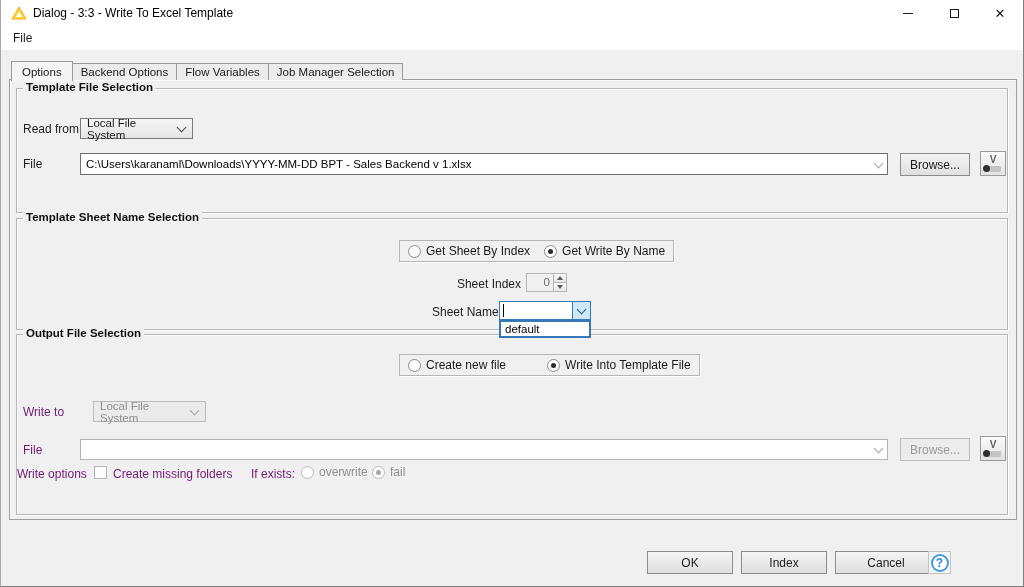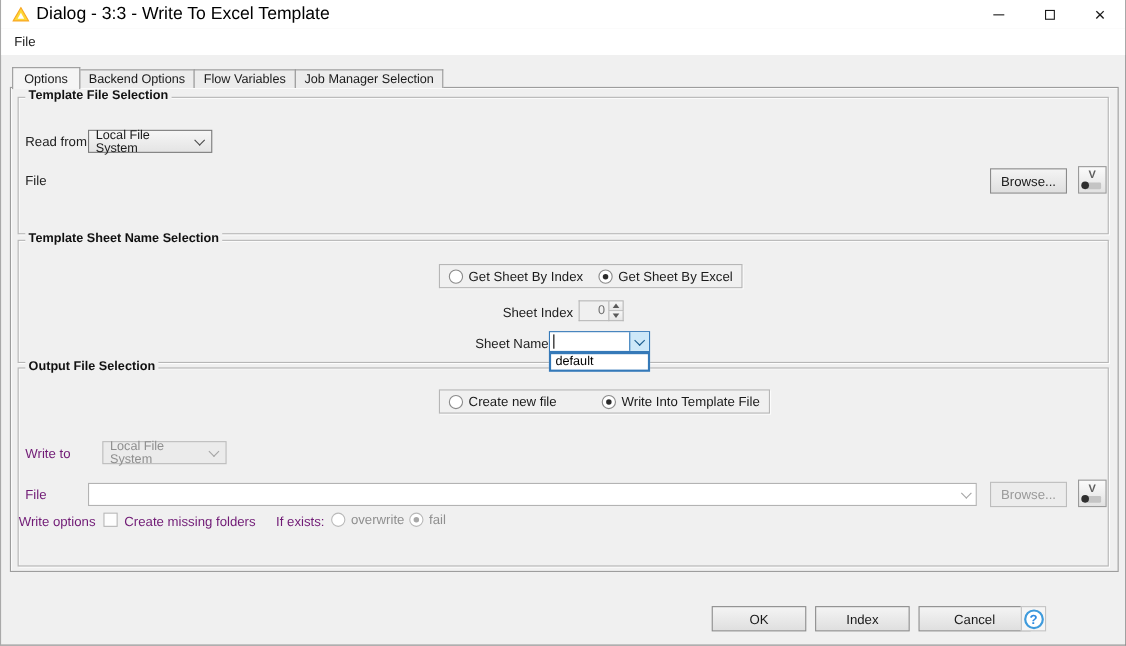--- a/index.html
+++ b/index.html
@@ -6,21 +6,21 @@
   html,body { background:#d7d7d7; }
   body { font-family:"Liberation Sans", sans-serif; }
   .window {
     position:relative; width:1024px; height:587px; background:#f0f0f0;
     border-left:1px solid #a9a9a9; border-right:1px solid #7f7f7f; border-bottom:1px solid #7f7f7f;
     overflow:hidden; font-size:12px; color:#1a1a1a;
   }
   
   .titlebar { position:absolute; left:0; top:0; width:100%; height:26px; background:#ffffff; }
   .app-icon { position:absolute; left:10px; top:6px; width:16px; height:14px; }
-  .win-title { position:absolute; left:32px; top:0; line-height:26px; font-size:16px; color:#000; }
+  .win-title { position:absolute; left:32px; top:0; line-height:26px; font-size:12px; color:#000; }
   .win-controls { position:absolute; right:0; top:0; height:26px; display:flex; }
   .win-btn { width:46px; height:26px; display:flex; align-items:center; justify-content:center; cursor:default; }
   .glyph-min { width:10px; height:1px; background:#1a1a1a; display:block; }
   .glyph-max { width:9px; height:9px; border:1px solid #1a1a1a; display:block; }
   .glyph-close { font-size:13px; color:#1a1a1a; line-height:1; }
   
   .menubar { position:absolute; left:0; top:26px; width:100%; height:24px; background:#ffffff; }
   .menu-item { position:absolute; left:8px; top:0; line-height:24px; padding:0 4px; font-size:12px; }
   
   .tabs { position:absolute; left:10px; top:59px; height:21px; display:flex; align-items:flex-end; z-index:3; }
@@ -157,40 +157,46 @@
     <div class="group" style="left:6px; top:8px; width:992px; height:125px;">
       <span class="group-legend">Template File Selection</span>
 
       <span class="lbl" style="left:6px; top:33px;">Read from</span>
       <div class="drop" style="left:63px; top:29px; width:113px;">
         <span>Local File System</span>
         <span class="chev"></span>
       </div>
 
       <span class="lbl" style="left:6px; top:68px;">File</span>
+      <div class="combo" style="left:63px; top:64px; width:808px; height:22px;">
+        <span class="combo-text">C:\Users\karanaml\Downloads\YYYY-MM-DD BPT - Sales Backend v 1.xlsx</span>
+        <span class="arrow-zone">
+            <span class="chev gray"></span>
+          </span>
+      </div>
       <div class="btn" style="left:883px; top:64px; width:70px;">Browse...</div>
       <div class="vbtn on" style="left:963px; top:62px;">
         <span class="v-letter">V</span>
         <span class="v-bar">
             <span class="v-dot"></span>
           </span>
       </div>
     </div>
 
     <div class="group" style="left:6px; top:138px; width:992px; height:112px;">
       <span class="group-legend">Template Sheet Name Selection</span>
 
       <div class="radio-box" style="left:382px; top:21px;">
         <span class="radio">
           <span class="rdot"></span>
           <span>Get Sheet By Index</span>
         </span>
         <span class="radio">
           <span class="rdot checked"></span>
-          <span>Get Sheet By Excel</span>
+          <span>Get Write By Name</span>
         </span>
       </div>
 
       <span class="lbl" style="left:430px; top:58px; width:74px; text-align:right;">Sheet Index</span>
       <div class="spinner" style="left:509px; top:54px;">
         <div class="spin-field">0</div>
         <div class="spin-btns">
           <div class="spin-btn">
               <span class="tri-up"></span>
             </div>

